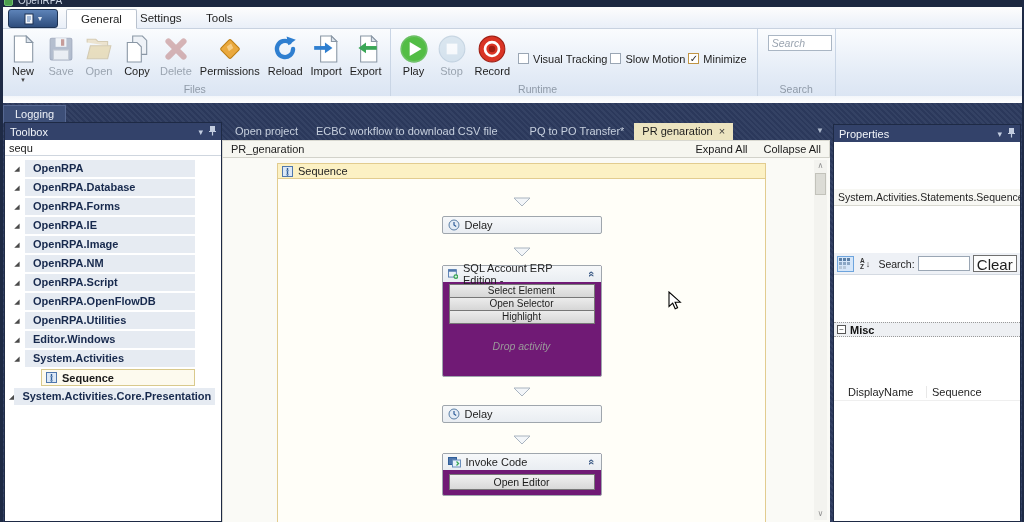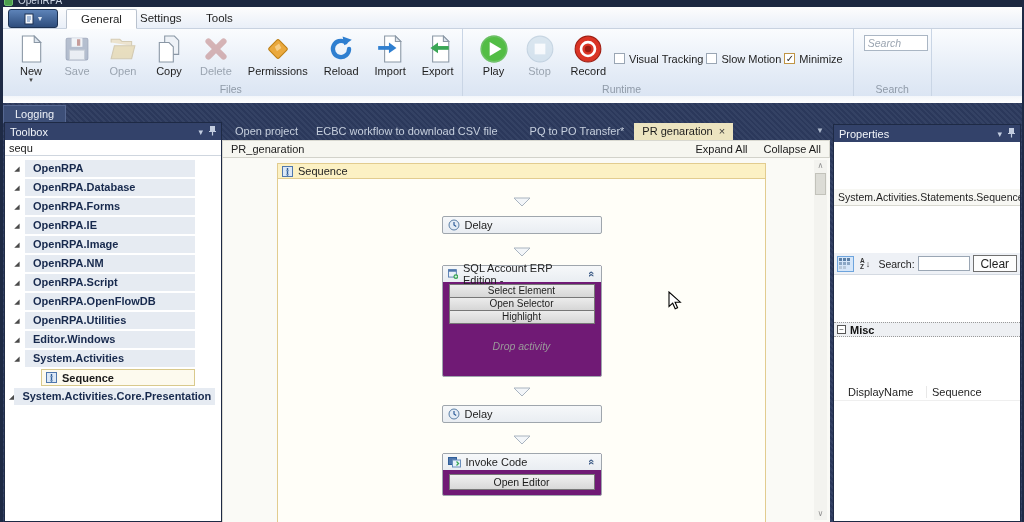--- a/index.html
+++ b/index.html
@@ -26,21 +26,21 @@
   .rtab { position:absolute; top:2px; height:20px; padding:3px 14px 0; font-size:11.5px; color:#1e1e1e; }
   .rtab.active { background:#fff; border:1px solid #b9c2ce; border-bottom:1px solid #fff; border-radius:2px 2px 0 0; }
   .tab-general { left:66px; } .tab-settings { left:126px; } .tab-tools { left:192px; }
 
   .ribbon-body { position:absolute; left:0; top:29px; width:1024px; height:67px;
     background:linear-gradient(#fafcfe,#e3ebf6 70%,#dbe5f3); display:flex; }
   .ribbon-sep { position:absolute; left:0; top:96px; width:1024px; height:7px; background:linear-gradient(#f3f6fa,#ffffff); }
   .rgroup { position:relative; height:100%; border-right:1px solid #c9d5e5; padding:2px 4px 14px 4px; }
   .glabel { position:absolute; left:0; right:0; bottom:1px; text-align:center; color:#8f9aa8; font-size:10.5px; }
   .rbtns { display:flex; align-items:flex-start; }
-  .rbtn { display:flex; flex-direction:column; align-items:center; padding:2px 4px 0; cursor:default;margin-left:8px; }
+  .rbtn { display:flex; flex-direction:column; align-items:center; padding:2px 4px 0; cursor:default; }
   .rbtn .ric { width:30px; height:32px; display:flex; align-items:center; justify-content:center; }
   .rbtn .rlabel { font-size:11px; margin-top:0px; white-space:nowrap; }
   .rbtn.disabled .rlabel { color:#9aa4b0; }
   .rbtn.disabled .ric { opacity:.5; filter:grayscale(35%); }
   .newdrop { font-size:7px; color:#444; line-height:5px; }
 
   .chk-col { display:flex; flex-direction:row; gap:3px; padding:4px 6px 0 4px; }
   .chk { display:flex; align-items:center; gap:4px; font-size:11px; white-space:nowrap; }
   .cb { width:11px; height:11px; background:#fff; border:1px solid #9aa6b4; font-size:10px; line-height:9px;
         text-align:center; color:#2b2b2b; }
@@ -125,21 +125,21 @@
     color:#1e1e1e; padding:2px 4px; white-space:nowrap; overflow:hidden; }
   .ptools { height:22px; background:#eef1f6; border-bottom:1px solid #d4dae2; display:flex; align-items:center; padding:0 3px; gap:3px; }
   .pico { width:18px; height:16px; display:flex; align-items:center; justify-content:center; }
   .pico.sel { background:#d5e6f9; border:1px solid #6da4dd; }
   .azicon { display:flex; align-items:center; gap:1px; }
   .azletters { display:flex; flex-direction:column; font-size:6.5px; line-height:5.5px; color:#333; font-weight:bold; }
   .azarrow { font-size:9px; color:#333; }
   .psearch-lbl { font-size:10.5px; color:#222; margin-left:2px; }
   .psearch { width:52px; height:15px; border:1px solid #9aa6b4; font-size:10px; }
   .pclear { margin-left:auto; width:48px; height:17px; background:#fdfdfd; border:1px solid #707070;
-    font-size:12px; color:#1e1e1e; font-family:"Liberation Sans",sans-serif; }
+    font-size:15px; color:#1e1e1e; font-family:"Liberation Sans",sans-serif; }
   .pcat { height:15px; background:#eef0f3; border-top:1px dotted #9a9a9a; border-bottom:1px dotted #9a9a9a;
     display:flex; align-items:center; gap:4px; padding:0 3px; }
   .expbox { width:9px; height:9px; border:1px solid #555; font-size:8px; line-height:7px; text-align:center; color:#333; background:#fff; }
   .pcat .cat-lbl { font-weight:bold; font-size:11px; color:#111; }
   .prow { height:17px; display:flex; border-bottom:1px solid #efefef; align-items:center; }
   .prow .pname { width:50%; padding-left:14px; font-size:11px; color:#1e1e1e; border-right:1px solid #e8e8e8; }
   .prow .pval { flex:1; padding-left:5px; font-size:11px; color:#1e1e1e; }
 
   
   .edge-l { position:absolute; left:0; top:0; width:3px; height:522px; background:#1e2a45; }

